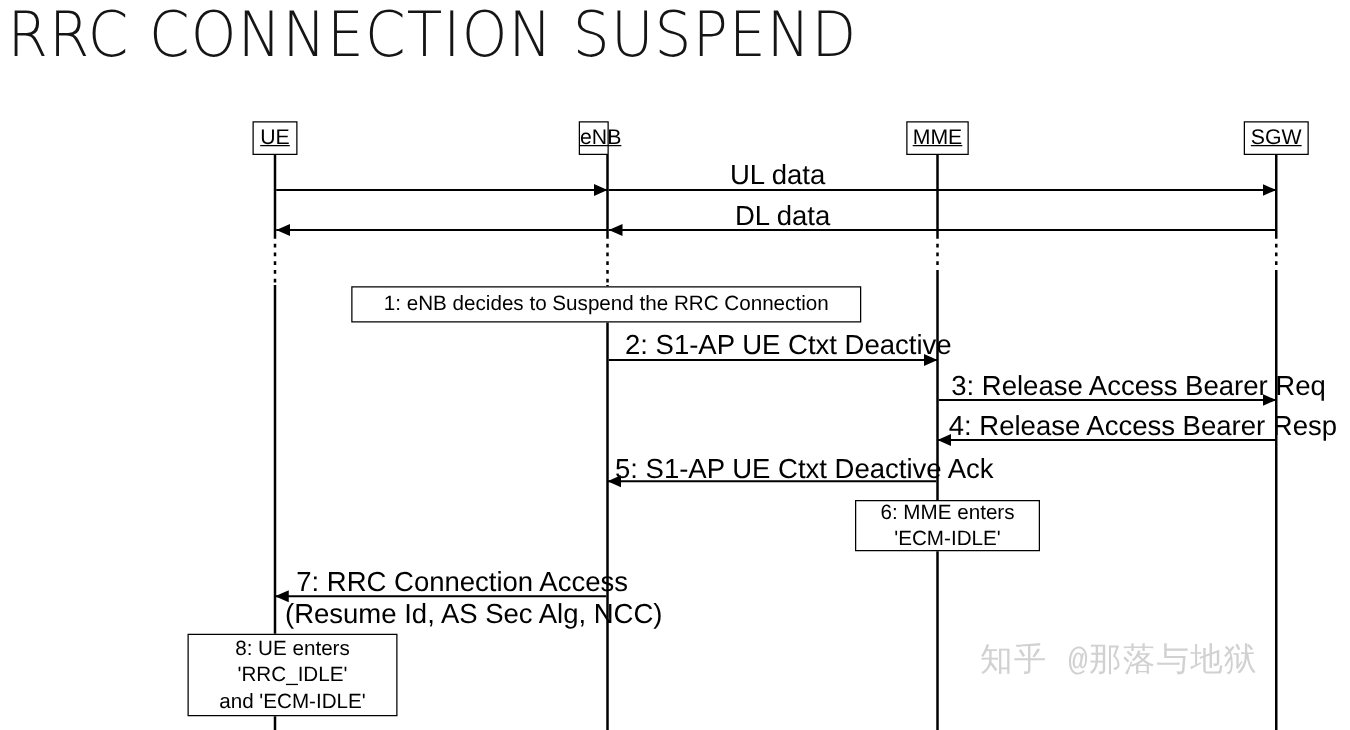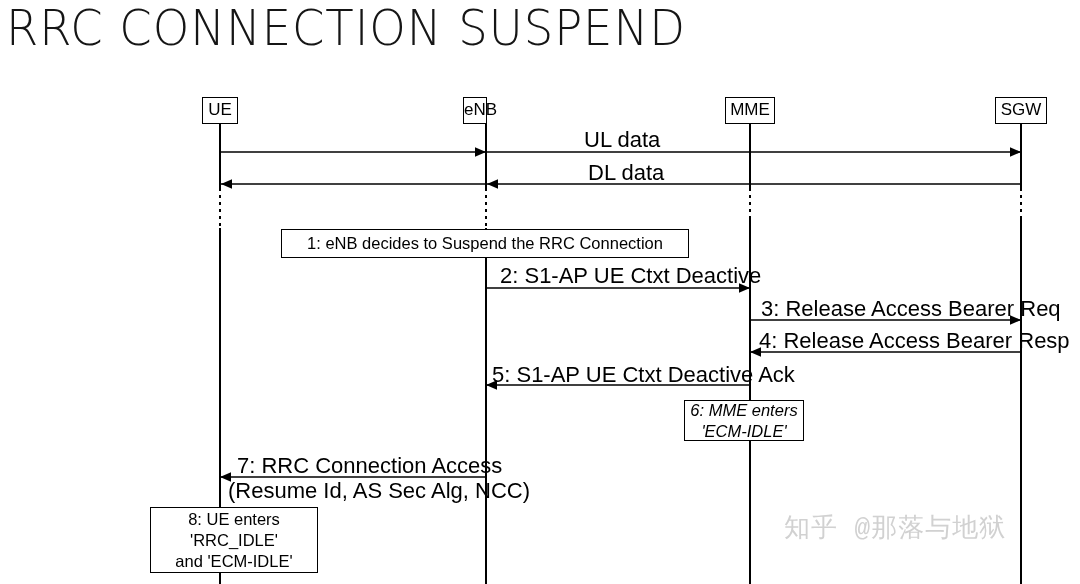--- a/index.html
+++ b/index.html
@@ -46,20 +46,21 @@
     position: absolute;
     box-sizing: border-box;
     border: 1.6px solid #000;
     background: #fff;
     height: 27px;
     line-height: 24px;
     text-align: center;
     font-size: 17px;
     white-space: nowrap;
     color: #000;
+    text-decoration: underline;
   }
 
   
   .msg-label {
     position: absolute;
     font-size: 22px;
     line-height: 19px;
     white-space: nowrap;
     color: #000;
   }
@@ -175,20 +176,20 @@
 <div class="msg-label" style="left:759px; top:331px;">4: Release Access Bearer Resp</div>
 
 <div class="msg-label" style="left:492px; top:365px;">5: S1-AP UE Ctxt Deactive Ack</div>
 
 <div class="msg-label" style="left:237px; top:456px;">7: RRC Connection Access</div>
 
 <div class="msg-label" style="left:228px; top:481px;">(Resume Id, AS Sec Alg, NCC)</div>
 
 <div class="note-box" style="left:281px; top:229px; width:408px; height:29px;">1: eNB decides to Suspend the RRC Connection</div>
 
-<div class="note-box" style="left:684px; top:400px; width:120px; height:41px;font-style:italic;">6: MME enters
+<div class="note-box" style="left:684px; top:400px; width:148px; height:41px;">6: MME enters
 'ECM-IDLE'</div>
 
 <div class="note-box" style="left:150px; top:507px; width:168px; height:66px;">8: UE enters
 'RRC_IDLE'
 and 'ECM-IDLE'</div>
 
 <div id="watermark">知乎 @那落与地狱</div>
 
 </body></html>

